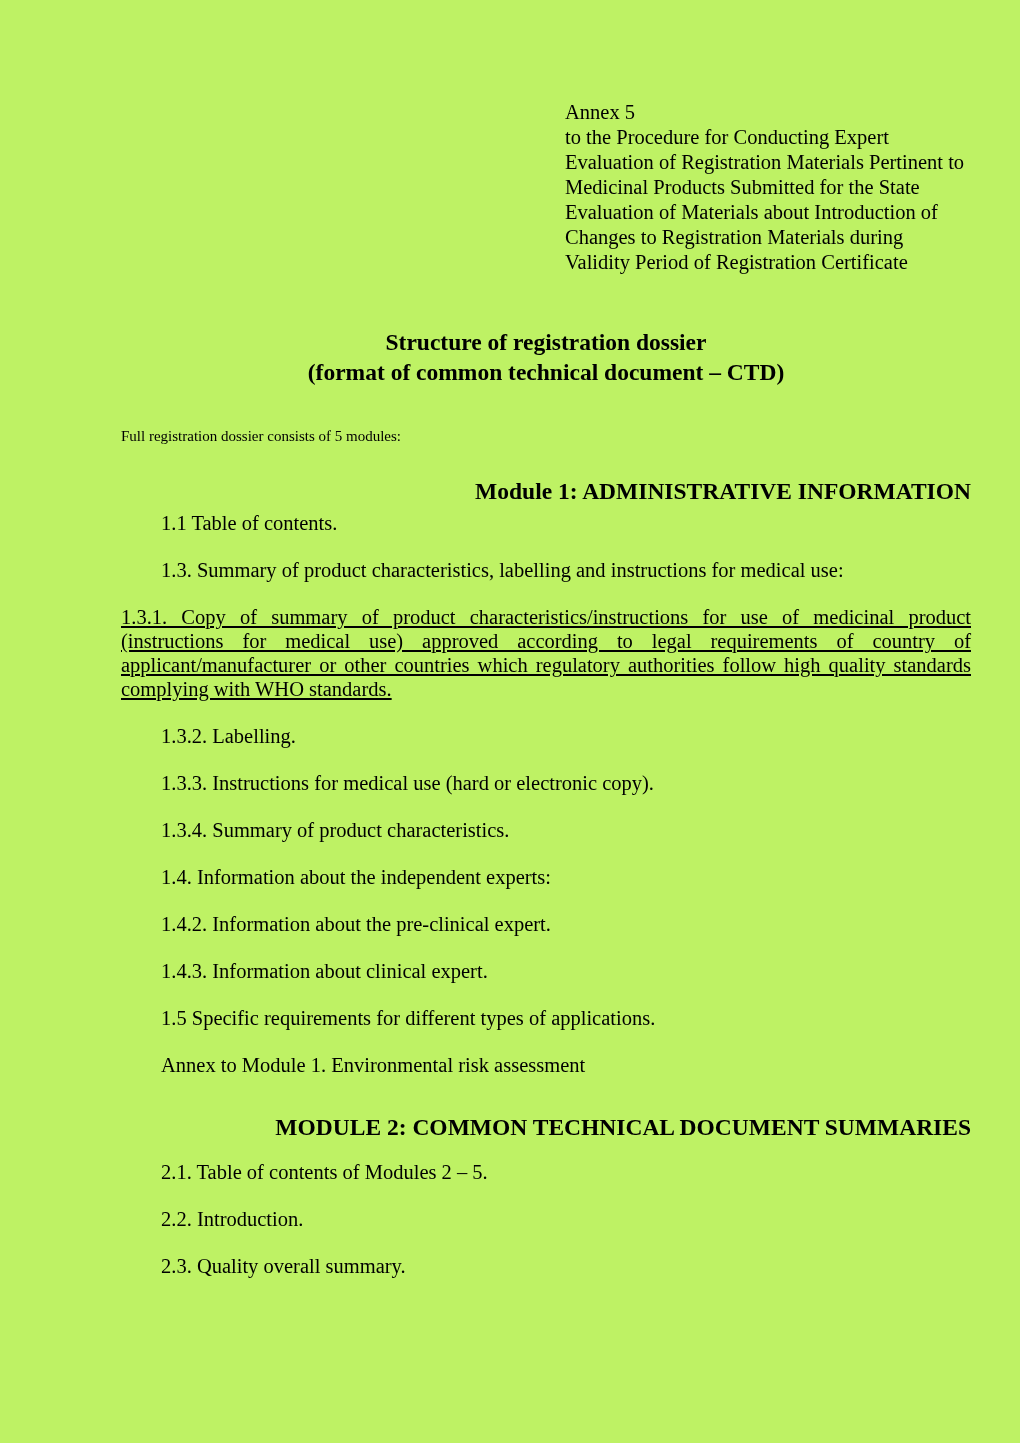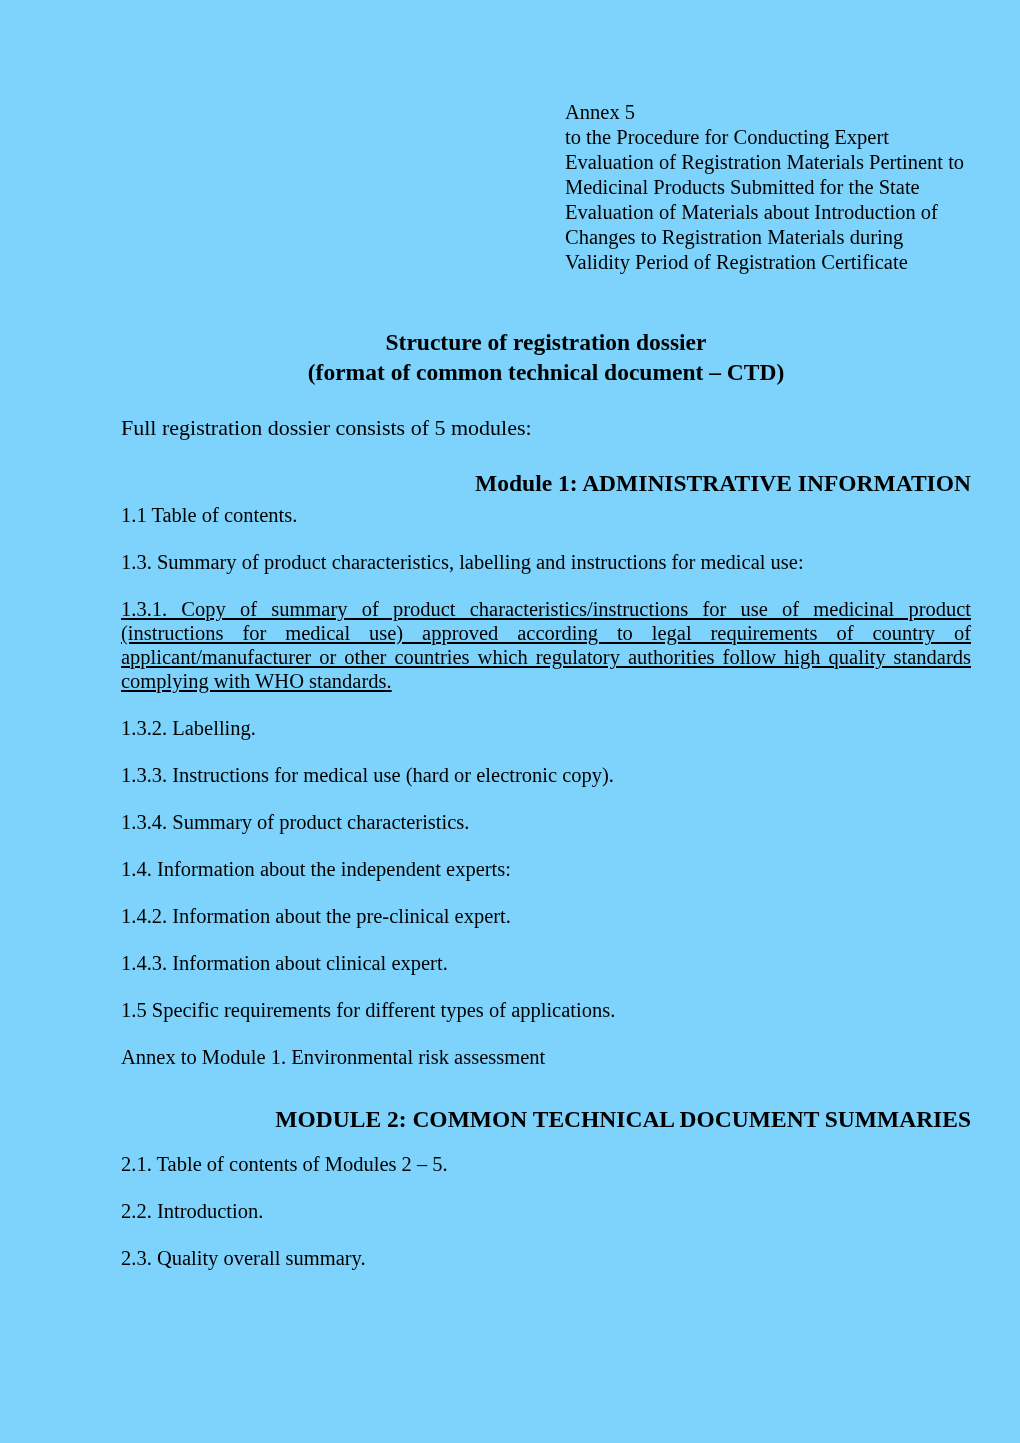--- a/index.html
+++ b/index.html
@@ -7,21 +7,21 @@
   body {
     width: 1020px;
     height: 1443px;
     font-family: "Liberation Serif", serif;
     color: #000000;
   }
   .page {
     position: relative;
     width: 1020px;
     height: 1443px;
-    background: #7dd3fc;
+    background: #bef264;
     overflow: hidden;
   }
   .annex-block {
     position: absolute;
     left: 565px;
     top: 100px;
     width: 430px;
     font-size: 20.5px;
     line-height: 25px;
     text-align: left;
@@ -32,35 +32,36 @@
     top: 327px;
     width: 850px;
   }
   .doc-title {
     font-weight: bold;
     font-size: 23.5px;
     line-height: 30px;
     text-align: center;
   }
   .intro-line {
-    margin-top: 29px;
-    font-size: 22px;
+    margin-top: 37px;
+    font-size: 15px;
     line-height: 24px;
   }
   .section-heading {
     font-weight: bold;
     font-size: 23.5px;
     line-height: 30px;
     text-align: right;
   }
   .h-module1 { margin-top: 28px; }
   .h-module2 { margin-top: 35px; }
   .item {
     font-size: 20.5px;
     line-height: 24px;
+    margin-left: 40px;
   }
   .mt-first { margin-top: 5px; }
   .mt-std   { margin-top: 23px; }
   .mt-afterh2 { margin-top: 18px; }
   .jpara { margin-top: 23px; text-decoration: underline; }
   .jline {
     font-size: 20.5px;
     line-height: 24px;
     text-align: justify;
     text-align-last: justify;

